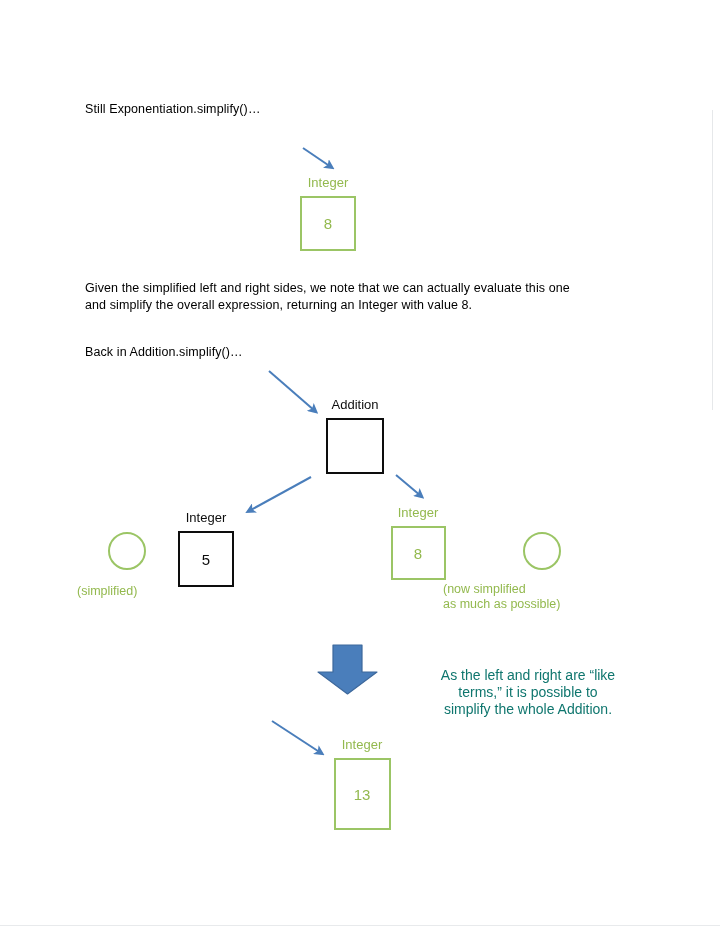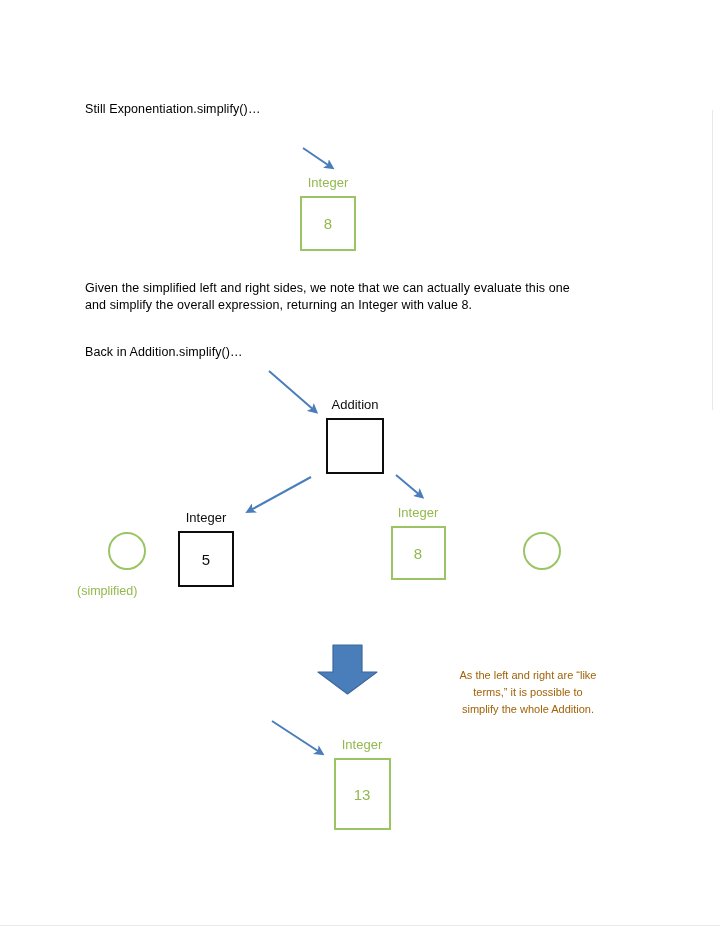--- a/index.html
+++ b/index.html
@@ -70,23 +70,23 @@
   .caption-green {
     color: #93b94e;
     font-size: 12.5px;
     line-height: 15px;
     text-align: left;
     white-space: nowrap;
   }
 
   
   .note {
-    font-size: 11px;
+    font-size: 14px;
     line-height: 17px;
-    color: #a16207;
+    color: #0f766e;
     text-align: center;
   }
 
   
   svg.arrows {
     position: absolute;
     left: 0; top: 0;
     width: 720px;
     height: 932px;
     pointer-events: none;
@@ -172,20 +172,24 @@
     <div class="node-label black">Integer</div>
     <div class="node-box black" style="width:56px; height:56px; margin:6px auto 0 auto;">5</div>
   </div>
 
   <div class="abs" style="left:388px; top:506px; width:60px;">
     <div class="node-label green">Integer</div>
     <div class="node-box green" style="width:55px; height:54px; margin:6px auto 0 auto;">8</div>
   </div>
 
   <div class="abs circle" style="left:523px; top:532px; width:38px; height:38px;"></div>
+  <div class="abs caption-green" style="left:443px; top:582px; width:200px;">
+    <div>(now simplified</div>
+    <div>as much as possible)</div>
+  </div>
 
   <div class="abs note" style="left:428px; top:667px; width:200px;">
     <div>As the left and right are “like</div>
     <div>terms,” it is possible to</div>
     <div>simplify the whole Addition.</div>
   </div>
 
   <div class="abs" style="left:331px; top:738px; width:62px;">
     <div class="node-label green">Integer</div>
     <div class="node-box green" style="width:57px; height:72px; margin:6px auto 0 auto;">13</div>

